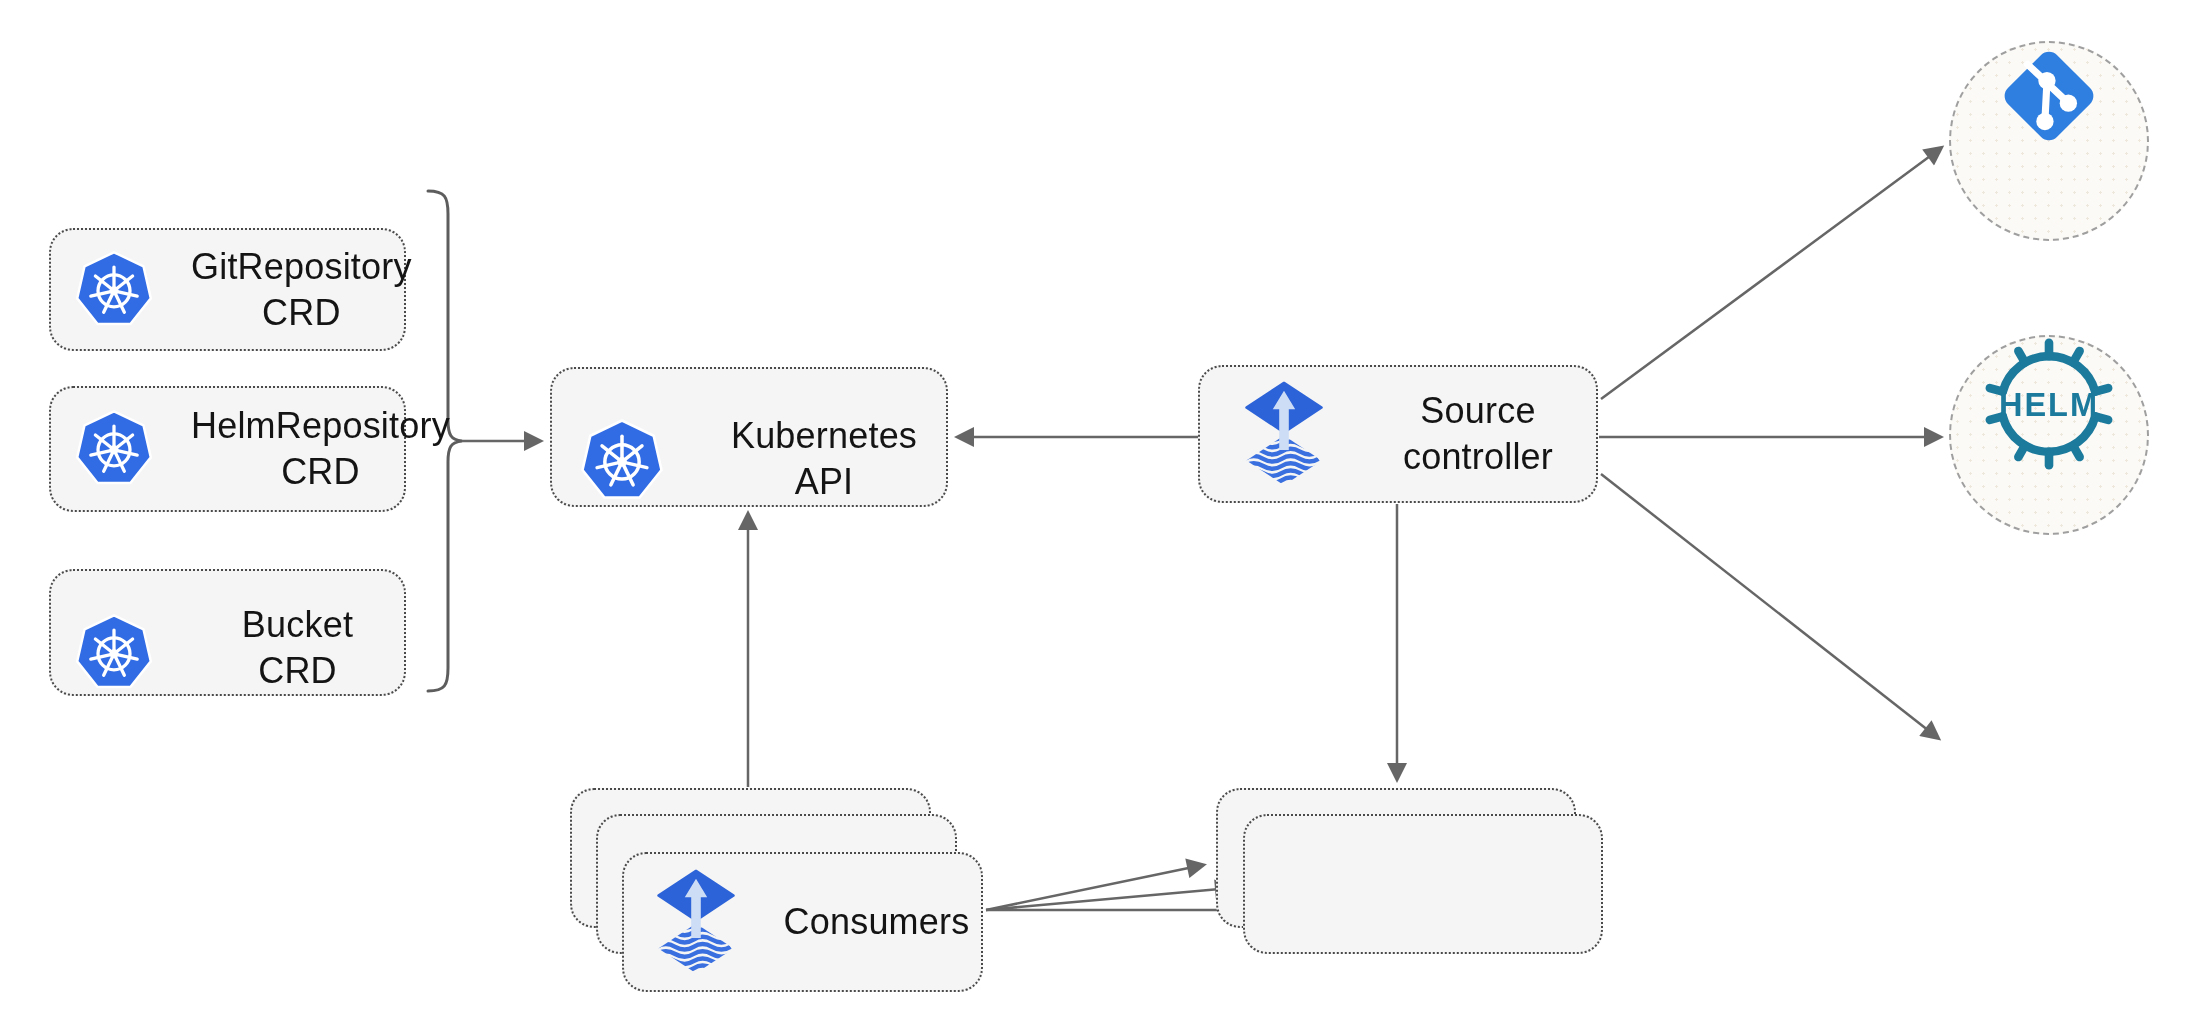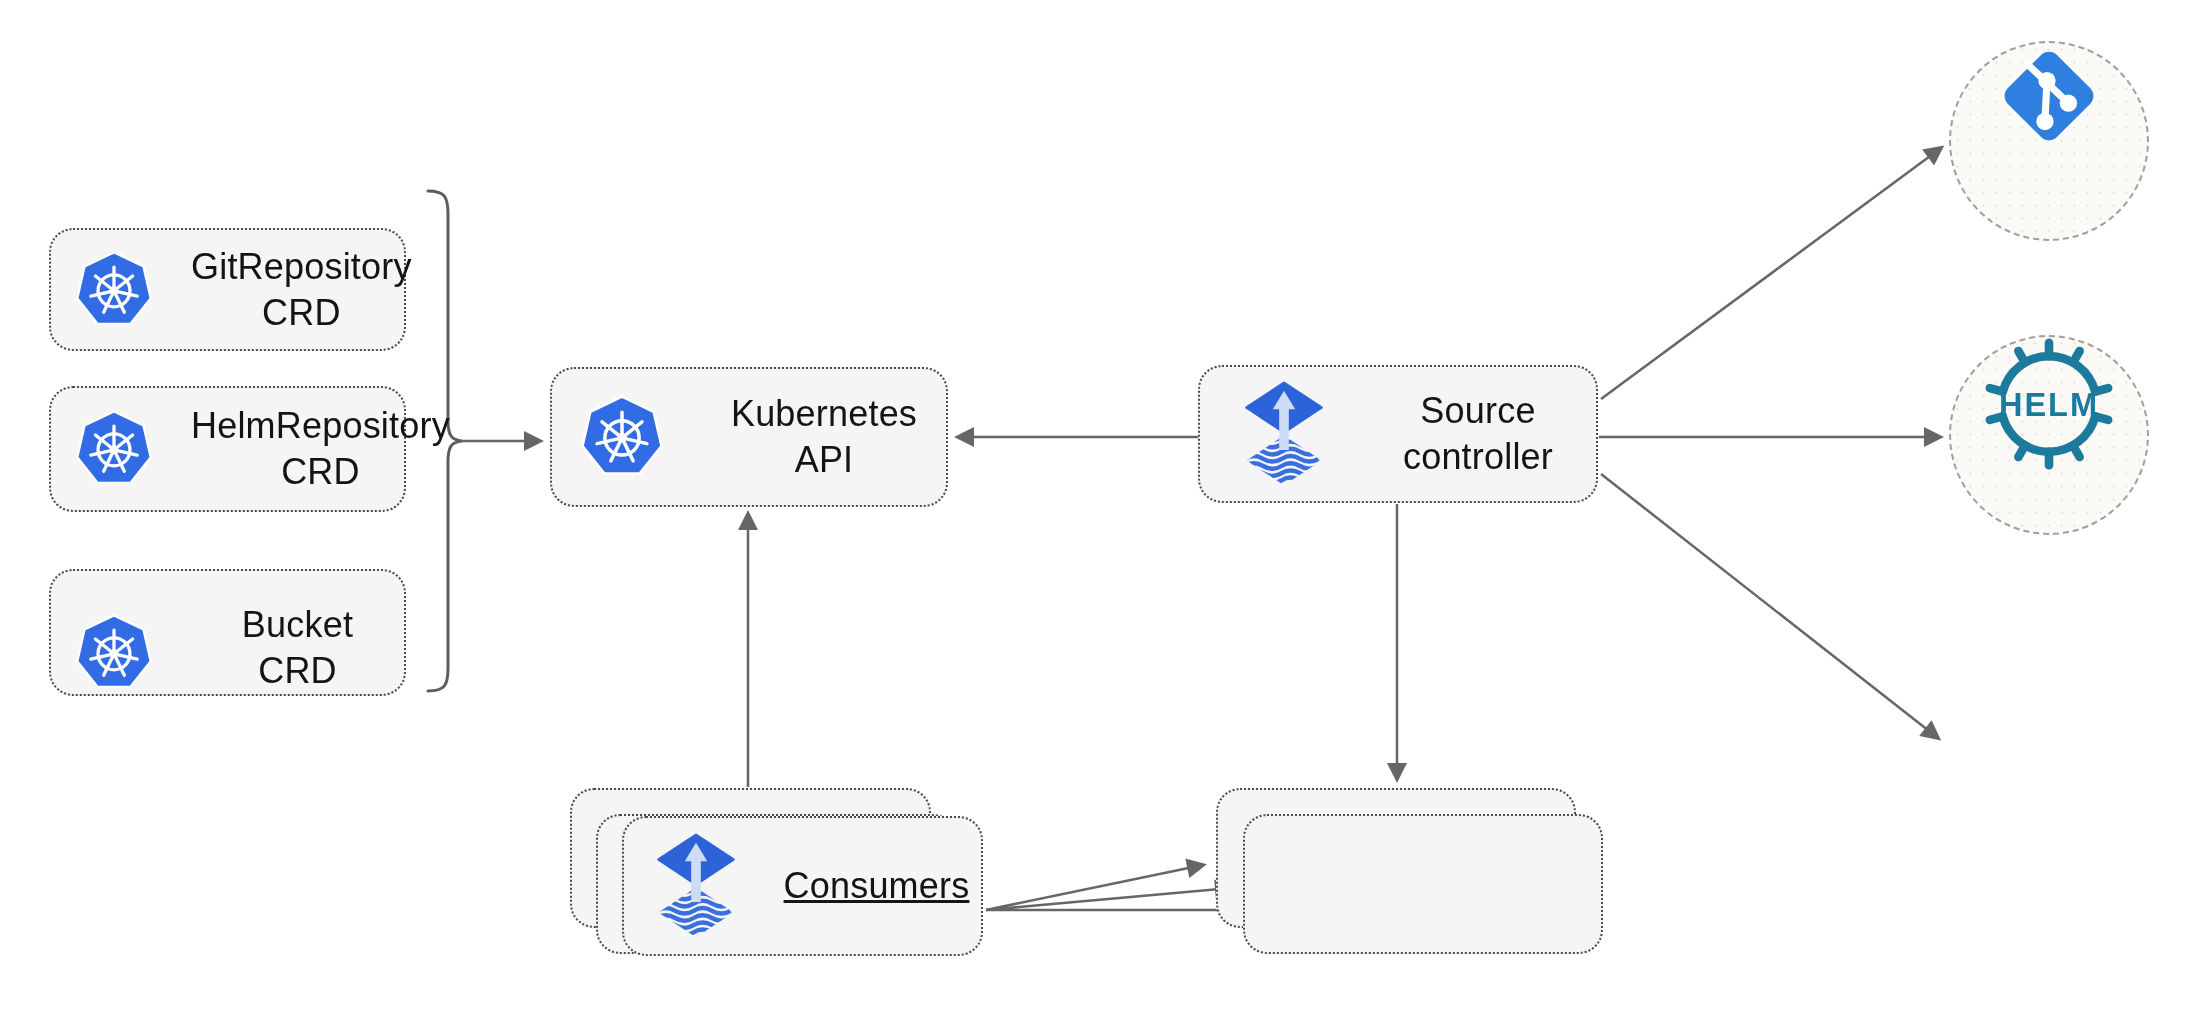--- a/index.html
+++ b/index.html
@@ -107,38 +107,38 @@
   </div>
 
   <div class="node" style="left:49px;top:569px;width:357px;height:127px;padding-left:22px;align-items:flex-end;">
     <svg class="icon" width="82" height="82" viewBox="0 0 100 100">
         <use href="#sym-k8s"></use>
       </svg>
     <div class="label">Bucket
 CRD</div>
   </div>
 
-  <div class="node" style="left:550px;top:367px;width:398px;height:140px;padding-left:26px;">
+  <div class="node" style="left:550px;top:367px;width:398px;height:140px;padding-left:26px;align-items:flex-end;">
     <svg class="icon" width="88" height="88" viewBox="0 0 100 100">
         <use href="#sym-k8s"></use>
       </svg>
     <div class="label">Kubernetes API</div>
   </div>
 
   <div class="node" style="left:1198px;top:365px;width:400px;height:138px;padding-left:44px;">
     <svg class="icon" width="80" height="106" viewBox="0 0 100 132">
         <use href="#sym-flux"></use>
       </svg>
     <div class="label">Source
 controller</div>
   </div>
 
   <div class="node ghost" style="left:570px;top:788px;width:361px;height:140px;"></div>
   <div class="node ghost" style="left:596px;top:814px;width:361px;height:140px;"></div>
-  <div class="node" style="left:622px;top:816px;width:361px;height:140px;padding-left:32px;text-decoration:underline;">
+  <div class="node" style="left:622px;top:852px;width:361px;height:140px;padding-left:32px;">
     <svg class="icon" width="80" height="106" viewBox="0 0 100 132">
         <use href="#sym-flux"></use>
       </svg>
     <div class="label">Consumers</div>
   </div>
 
   <div class="node ghost" style="left:1216px;top:788px;width:360px;height:140px;"></div>
   <div class="node ghost" style="left:1243px;top:814px;width:360px;height:140px;"></div>
 
   <div class="endpoint" style="left:1949px;top:41px;">

